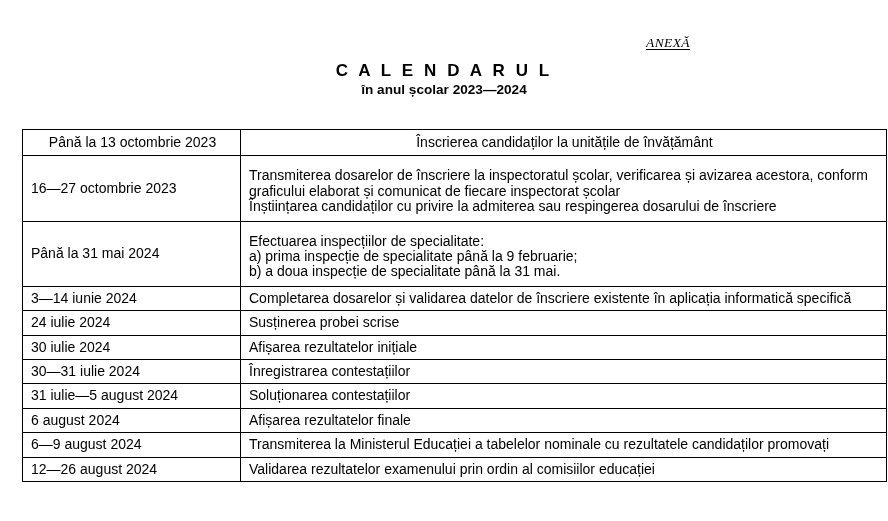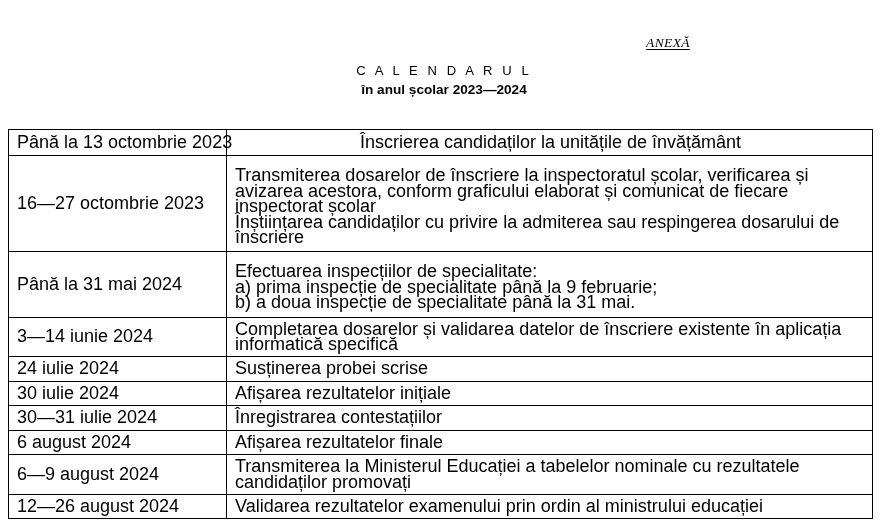--- a/index.html
+++ b/index.html
@@ -42,42 +42,42 @@
 
   
   .title-block {
     position: absolute;
     top: 34px;
     left: 0;
     width: 888px;
     text-align: center;
   }
   .title-main {
-    font-size: 13px;
-    font-weight: normal;
+    font-size: 17px;
+    font-weight: bold;
     letter-spacing: 3.1px;
     line-height: 19px;
     white-space: nowrap;
   }
   .title-sub {
     font-size: 13.6px;
     font-weight: bold;
     line-height: 19px;
     white-space: nowrap;
   }
 
   
   .cal-table {
     position: absolute;
-    left: 8px;
+    left: 22px;
     top: 102px;
     width: 864px;
     border-collapse: collapse;
     table-layout: fixed;
-    font-size: 18px;
+    font-size: 14px;
     line-height: 15.4px;
   }
   .cal-table td {
     border: 1.4px solid #000;
     padding: 4px 6px 4px 8px;
     vertical-align: middle;
     color: #000;
   }
   .col-date { width: 218px; }
   .col-desc { width: 646px; }
@@ -160,32 +160,36 @@
       <tr>
         <td class="date-cell">30 iulie 2024</td>
         <td>Afișarea rezultatelor inițiale</td>
       </tr>
 
       <tr>
         <td class="date-cell">30—31 iulie 2024</td>
         <td>Înregistrarea contestațiilor</td>
       </tr>
 
+      <tr>
+        <td class="date-cell">31 iulie—5 august 2024</td>
+        <td>Soluționarea contestațiilor</td>
+      </tr>
 
       <tr>
         <td class="date-cell">6 august 2024</td>
         <td>Afișarea rezultatelor finale</td>
       </tr>
 
       <tr>
         <td class="date-cell">6—9 august 2024</td>
         <td>Transmiterea la Ministerul Educației a tabelelor nominale cu rezultatele candidaților promovați</td>
       </tr>
 
       <tr>
         <td class="date-cell">12—26 august 2024</td>
-        <td>Validarea rezultatelor examenului prin ordin al ministrului educației</td>
+        <td>Validarea rezultatelor examenului prin ordin al comisiilor educației</td>
       </tr>
 
     </tbody>
   </table>
 
 </div>
 
 </body></html>

